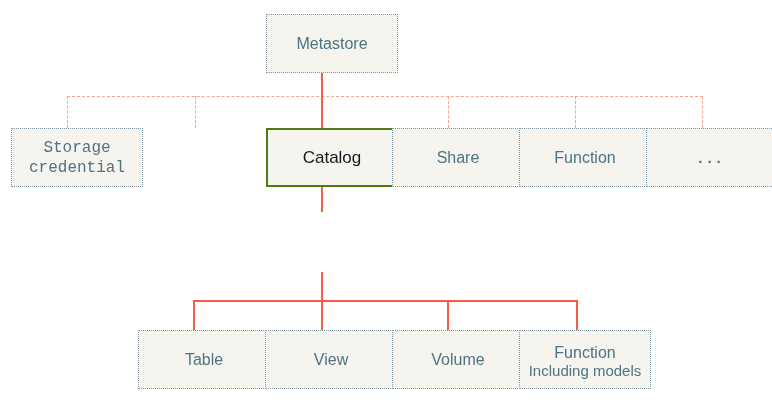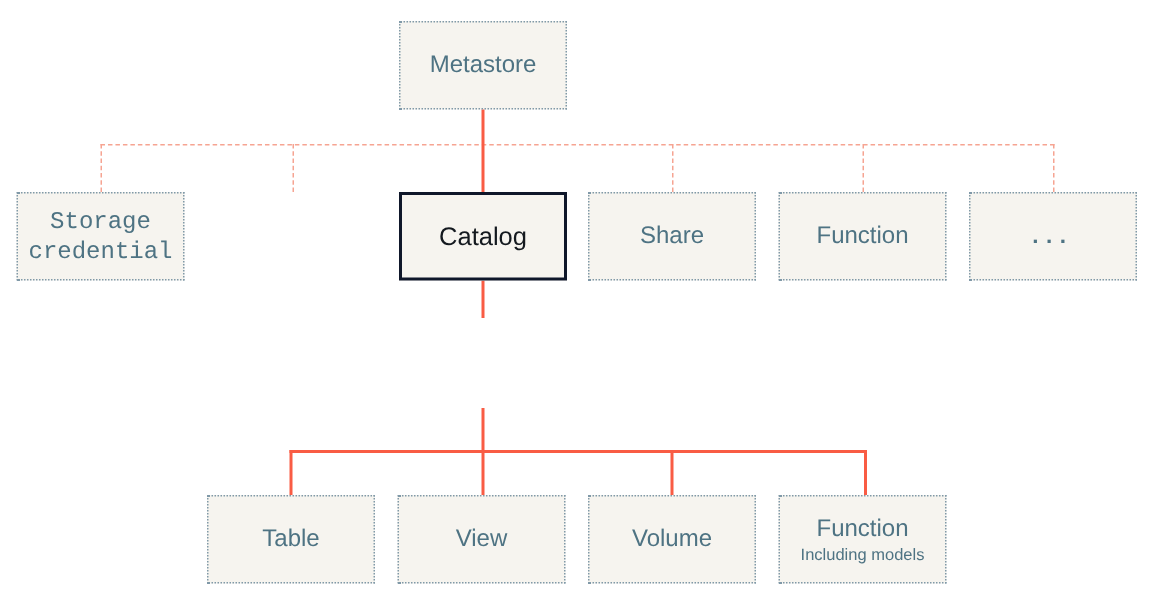--- a/index.html
+++ b/index.html
@@ -7,37 +7,37 @@
     position:relative;
     width:772px;height:404px;
     background:#ffffff;
     font-family:"Liberation Sans","DejaVu Sans",sans-serif;
     overflow:hidden;
   }
   
   .node{
     position:absolute;
     box-sizing:border-box;
-    width:112px;height:59px;
+    width:132px;height:59px;
     background:#f6f4ef;
     border:1px dotted #8099a8;
     display:flex;flex-direction:column;
     align-items:center;justify-content:center;
     text-align:center;
     color:#4e7383;
     font-size:16px;line-height:20px;
     z-index:2;
   }
   .node .sublabel{
-    font-size:11px;line-height:13px;
+    font-size:15px;line-height:13px;
     margin-top:1px;
     color:#4e7383;
   }
   .node.highlight{
-    border:2px solid #0f172a;
+    border:2px solid #4d7c0f;
     color:#14191f;
     font-size:17px;
   }
   .node.ellipsis-node{
     letter-spacing:5px;
     font-weight:bold;
     font-size:15px;
   }
   
   #n-metastore{left:266px;top:14px;}

